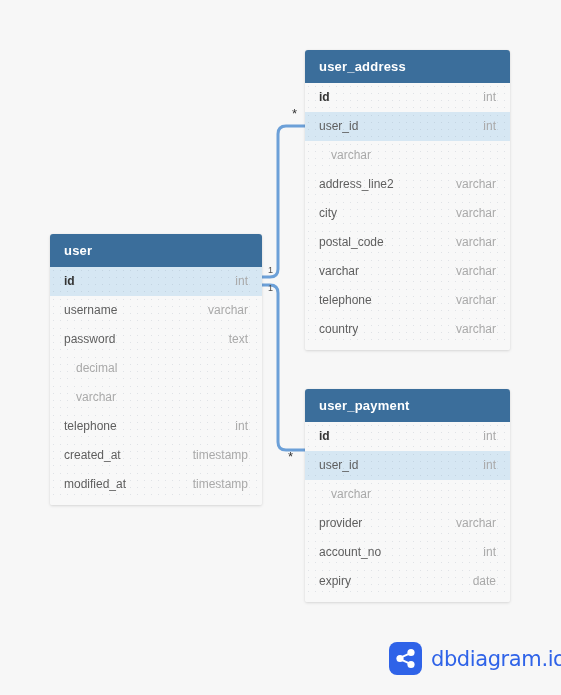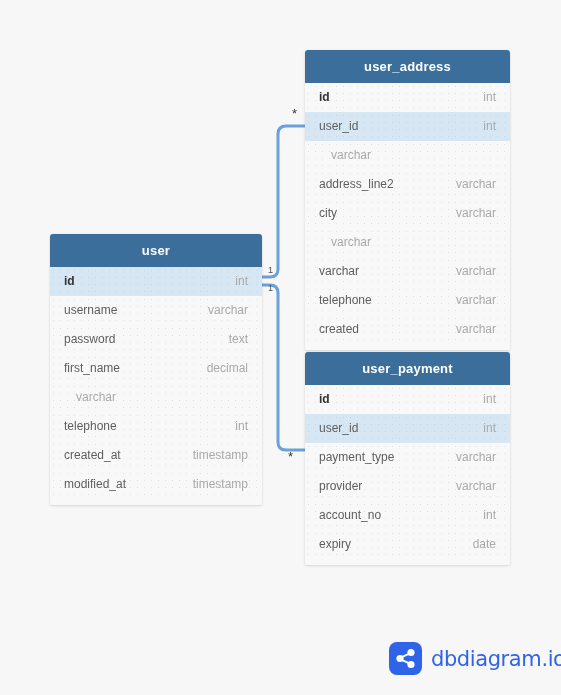--- a/index.html
+++ b/index.html
@@ -47,21 +47,20 @@
     user-select: none;
   }
 
   
   .table {
     position: absolute;
     border-radius: 3px 3px 2px 2px;
     box-shadow: 0 1px 3px rgba(0,0,0,0.13), 0 0 1px rgba(0,0,0,0.10);
     overflow: hidden;
     background: #f8f8f8;
-    text-align: center;
   }
   .table-header {
     background: #3b6e9b;
     color: #ffffff;
     font-size: 13px;
     font-weight: bold;
     padding: 0 14px;
     height: 33px;
     line-height: 33px;
     letter-spacing: 0.2px;
@@ -107,21 +106,21 @@
     margin-left: 12px;
   }
   .table-foot {
     height: 6px;
     background: #f8f8f8;
   }
 
   
   #tbl-user        { left: 50px;  top: 234px; width: 212px; }
   #tbl-address     { left: 305px; top: 50px;  width: 205px; }
-  #tbl-payment     { left: 305px; top: 352px; width: 205px; }
+  #tbl-payment     { left: 305px; top: 389px; width: 205px; }
 
   
   #logo {
     position: absolute;
     left: 389px;
     top: 642px;
     display: flex;
     align-items: center;
     gap: 9px;
   }
@@ -167,21 +166,20 @@
       </div>
       <div class="field">
         <span class="fname">username</span>
         <span class="ftype">varchar</span>
       </div>
       <div class="field">
         <span class="fname">password</span>
         <span class="ftype">text</span>
       </div>
       <div class="field">
-        <span class="fname">first_name</span>
         <span class="ftype">decimal</span>
       </div>
       <div class="field">
         <span class="ftype">varchar</span>
       </div>
       <div class="field">
         <span class="fname">telephone</span>
         <span class="ftype">int</span>
       </div>
       <div class="field">
@@ -212,51 +210,51 @@
       </div>
       <div class="field">
         <span class="fname">address_line2</span>
         <span class="ftype">varchar</span>
       </div>
       <div class="field">
         <span class="fname">city</span>
         <span class="ftype">varchar</span>
       </div>
       <div class="field">
+        <span class="fname">postal_code</span>
         <span class="ftype">varchar</span>
       </div>
       <div class="field">
         <span class="fname">varchar</span>
         <span class="ftype">varchar</span>
       </div>
       <div class="field">
         <span class="fname">telephone</span>
         <span class="ftype">varchar</span>
       </div>
       <div class="field">
-        <span class="fname">created</span>
+        <span class="fname">country</span>
         <span class="ftype">varchar</span>
       </div>
     </div>
     <div class="table-foot"></div>
   </div>
 
   <div class="table" id="tbl-payment">
     <div class="table-header">user_payment</div>
     <div class="field-list">
       <div class="field pk">
         <span class="fname">id</span>
         <span class="ftype">int</span>
       </div>
       <div class="field hl">
         <span class="fname">user_id</span>
         <span class="ftype">int</span>
       </div>
       <div class="field">
-        <span class="fname">payment_type</span>
         <span class="ftype">varchar</span>
       </div>
       <div class="field">
         <span class="fname">provider</span>
         <span class="ftype">varchar</span>
       </div>
       <div class="field">
         <span class="fname">account_no</span>
         <span class="ftype">int</span>
       </div>

